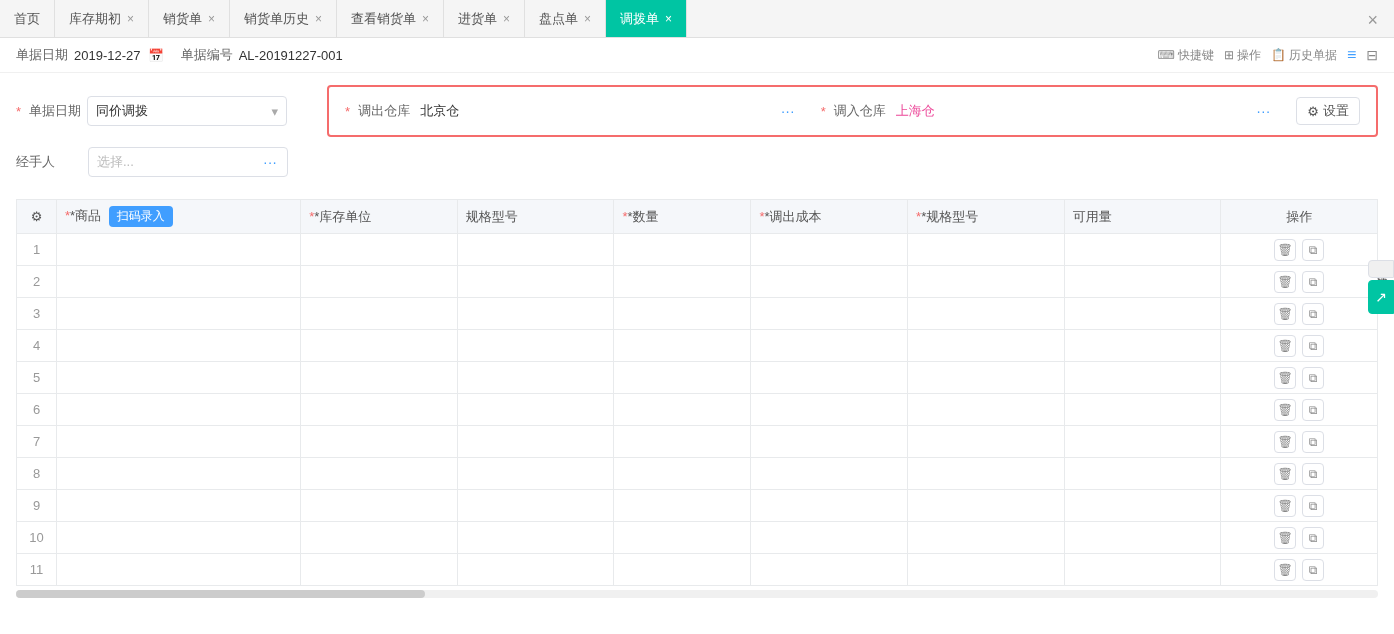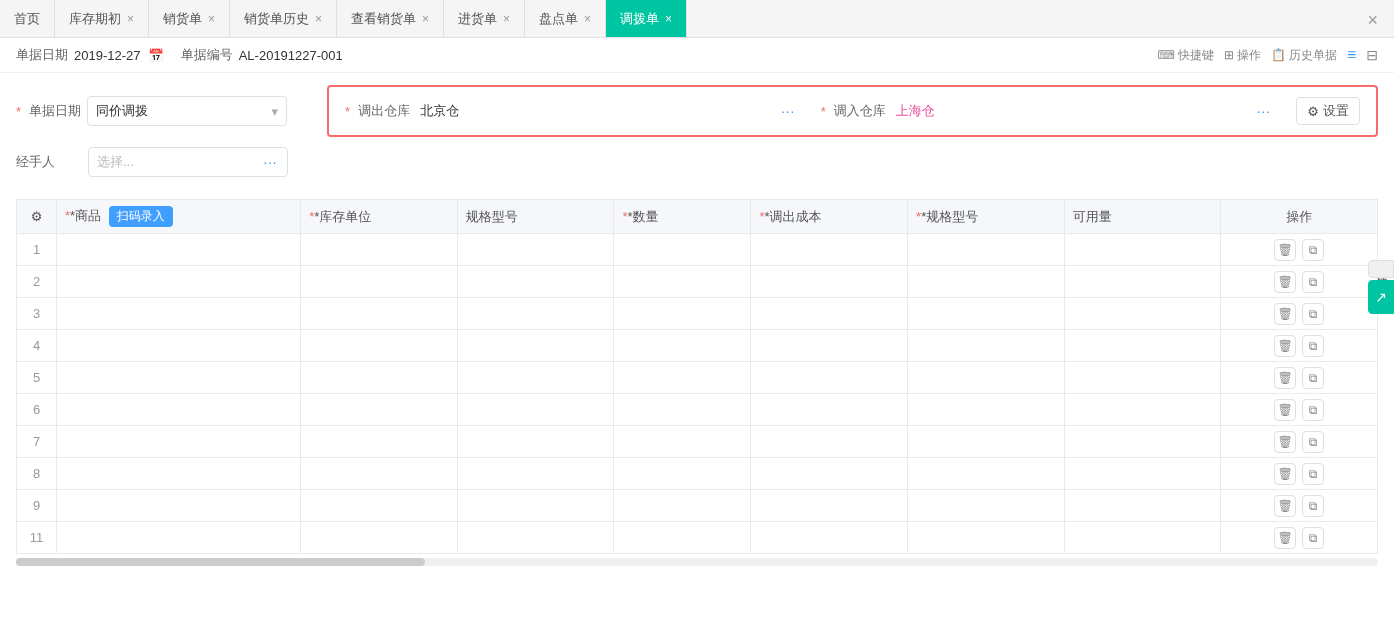--- a/index.html
+++ b/index.html
@@ -379,20 +379,36 @@
             <td></td>
           <td></td>
           <td>
               <div class="op-cell">
                 <span class="op-btn">🗑</span>
                 <span class="op-btn">⧉</span>
               </div>
             </td>
         </tr>
         <tr>
+          <td class="row-num">10</td>
+          <td></td>
+            <td></td>
+            <td></td>
+          <td></td>
+            <td></td>
+            <td></td>
+          <td></td>
+          <td>
+              <div class="op-cell">
+                <span class="op-btn">🗑</span>
+                <span class="op-btn">⧉</span>
+              </div>
+            </td>
+        </tr>
+        <tr>
           <td class="row-num">11</td>
           <td></td>
             <td></td>
             <td></td>
           <td></td>
             <td></td>
             <td></td>
           <td></td>
           <td>
               <div class="op-cell">

